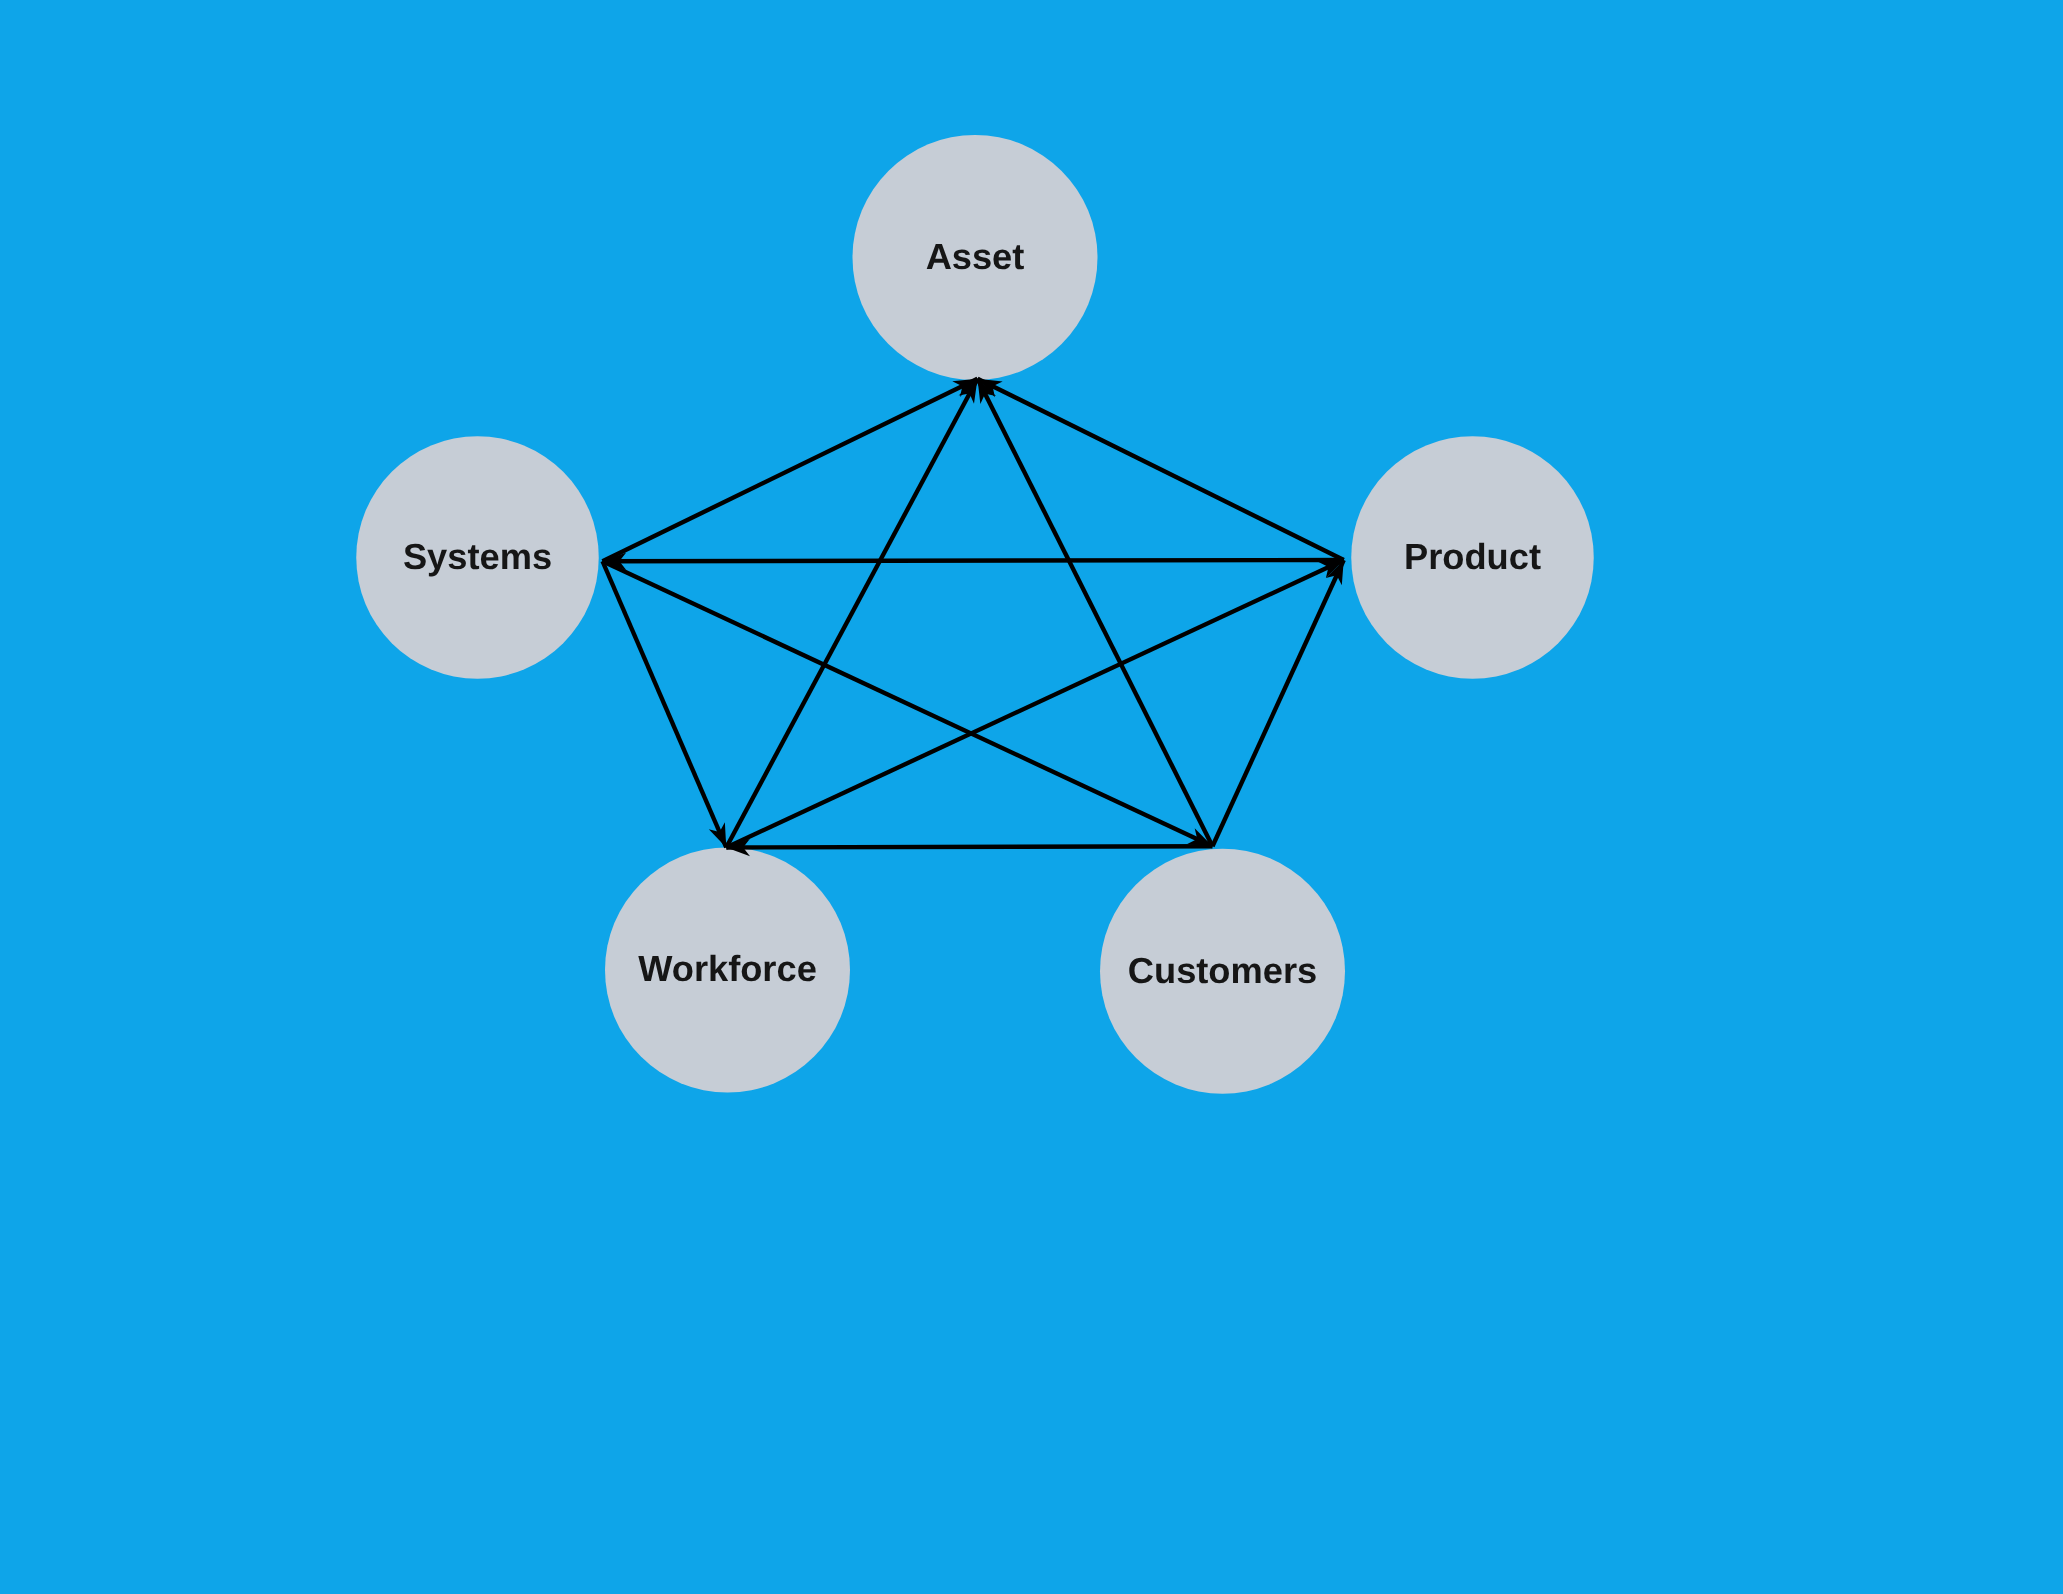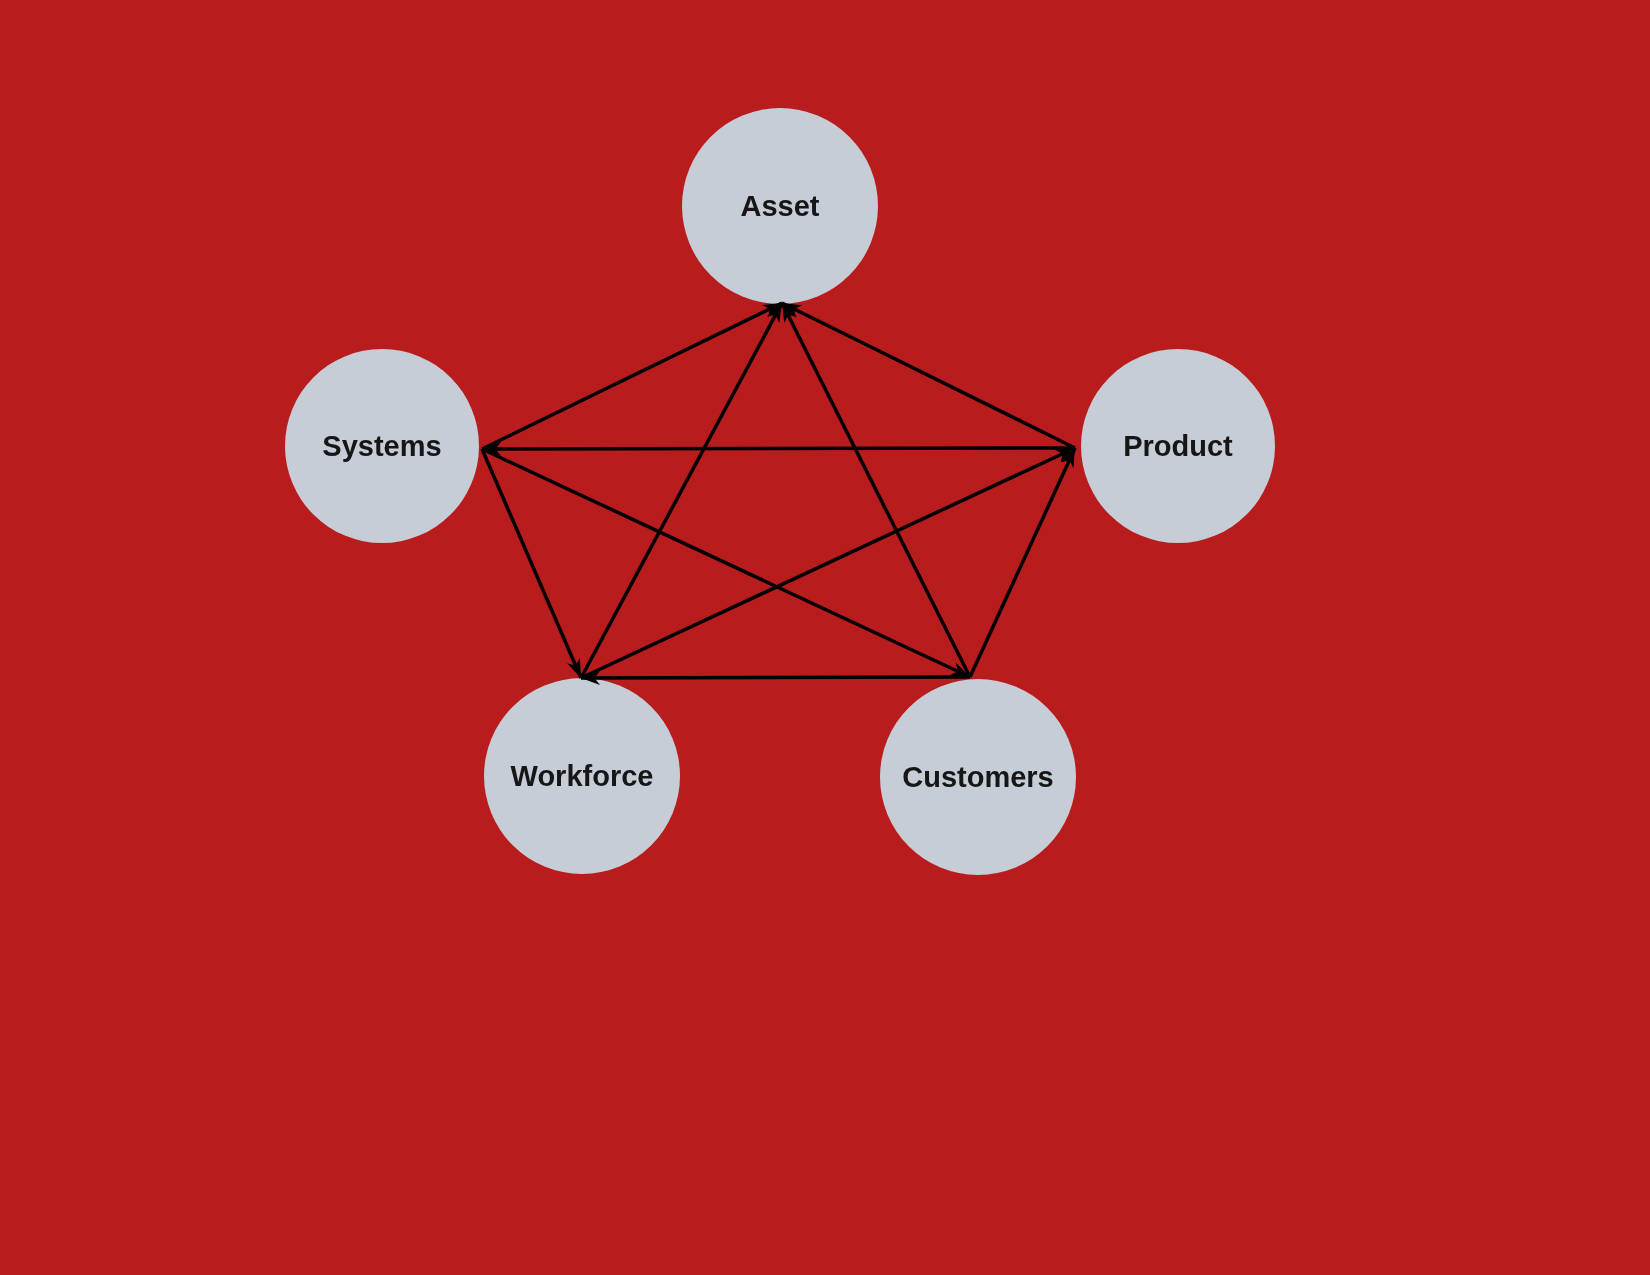--- a/index.html
+++ b/index.html
@@ -5,21 +5,21 @@
   html, body {
     margin: 0;
     padding: 0;
     background: #ffffff;
     font-family: "Liberation Sans", "DejaVu Sans", sans-serif;
   }
   .canvas {
     position: relative;
     width: 1650px;
     height: 1275px;
-    background: #b91c1c;
+    background: #0ea5e9;
     overflow: hidden;
   }
   .canvas svg {
     display: block;
     width: 1650px;
     height: 1275px;
   }
   .node-label {
     font-family: "Liberation Sans", "DejaVu Sans", sans-serif;
     font-weight: 700;

